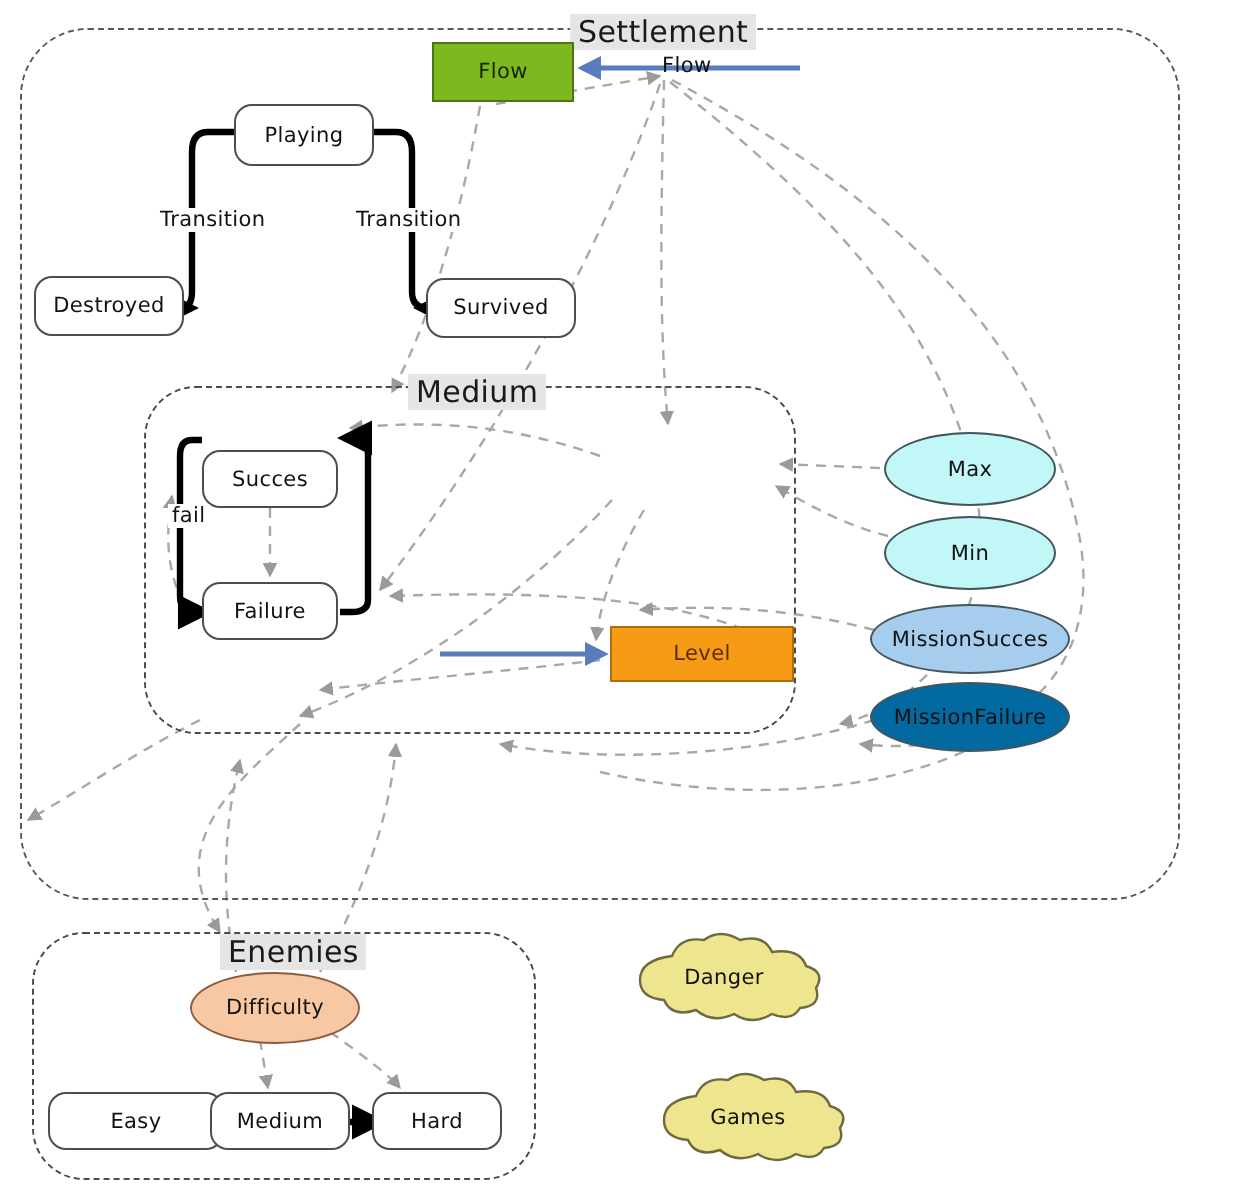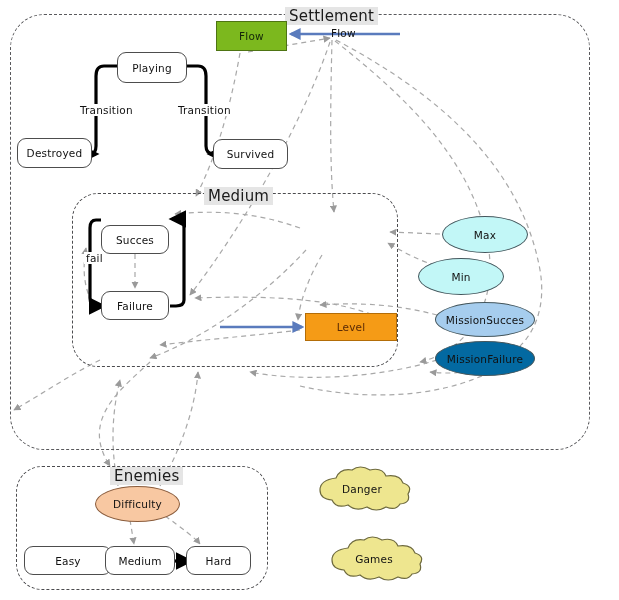--- a/index.html
+++ b/index.html
@@ -222,21 +222,21 @@
 
   <div class="node-rect" style="left:101px; top:291px; width:68px; height:29px;">Failure</div>
 
   <div class="node-flat" style="left:305px; top:313px; width:92px; height:28px;
               background:#f59b16; border-color:#b36d08; color:#5a2a06;">Level</div>
 
 
   <div class="node-ellipse" style="left:442px; top:216px; width:86px; height:37px;
               background:#c2f7f7; border-color:#44565c;">Max</div>
 
-  <div class="node-ellipse" style="left:418px; top:258px; width:86px; height:37px;
+  <div class="node-ellipse" style="left:442px; top:258px; width:86px; height:37px;
               background:#c2f7f7; border-color:#44565c;">Min</div>
 
   <div class="node-ellipse" style="left:435px; top:302px; width:100px; height:35px;
               background:#a6cdee; border-color:#44565c;">MissionSucces</div>
 
   <div class="node-ellipse" style="left:435px; top:341px; width:100px; height:35px;
               background:#0369a1; border-color:#44565c;">MissionFailure</div>
 
   <div class="node-ellipse" style="left:95px; top:486px; width:85px; height:36px;
               background:#f8c8a2; border-color:#8a5c3c;">Difficulty</div>

